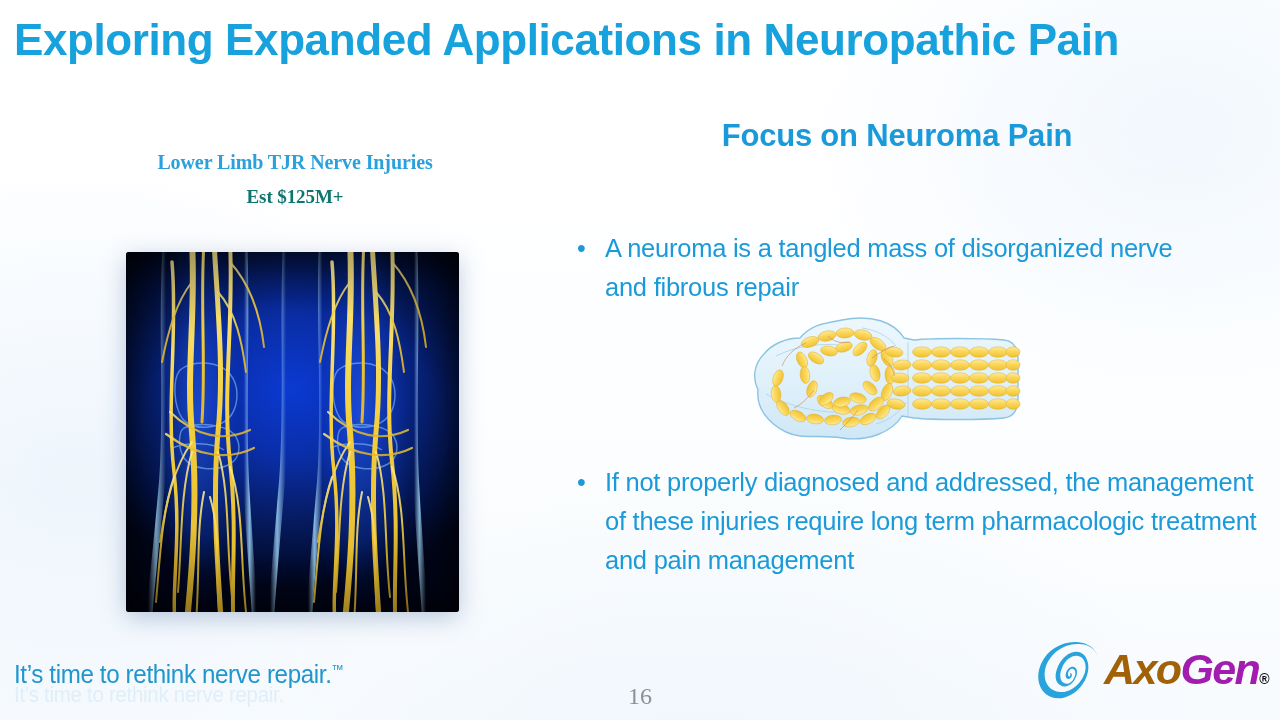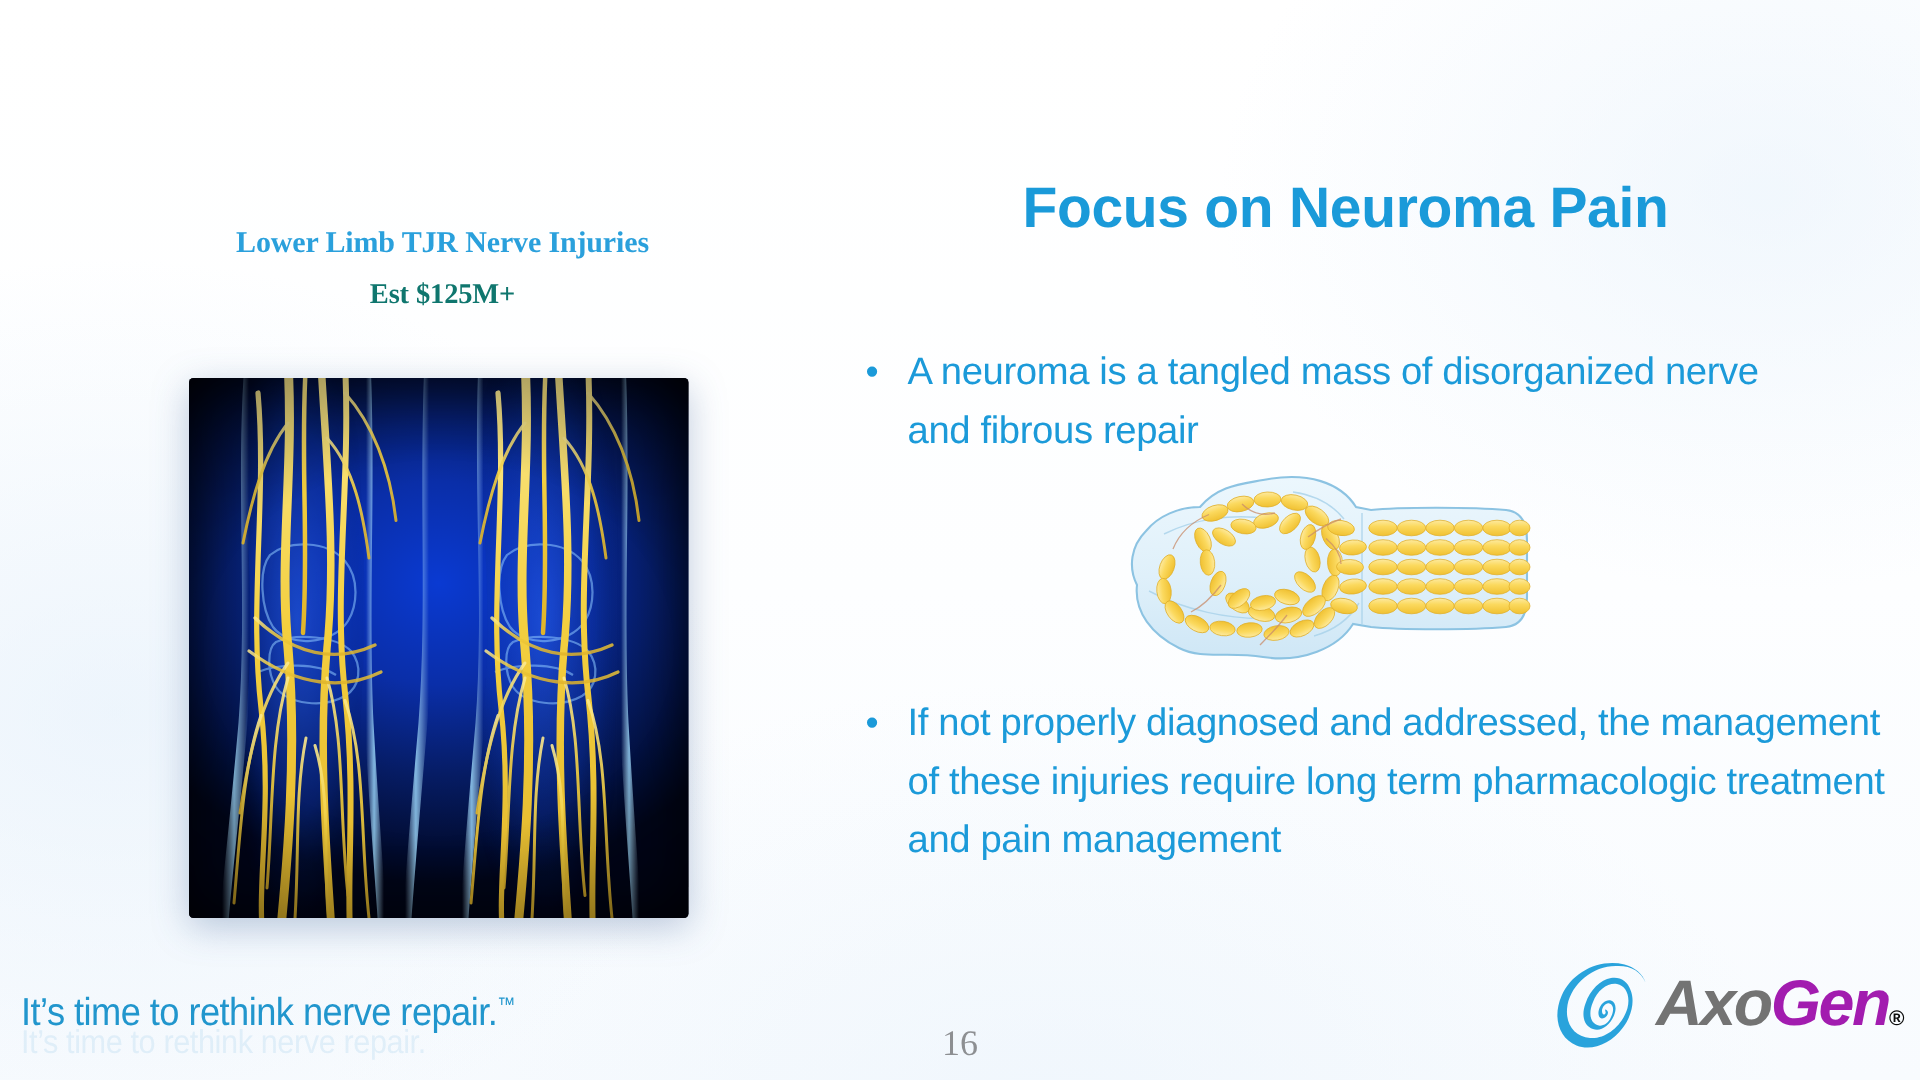--- a/index.html
+++ b/index.html
@@ -105,21 +105,21 @@
   
   .right-col {
     position: absolute;
     left: 556px;
     top: 118px;
     width: 700px;
     z-index: 5;
   }
   .right-heading {
     text-align: center;
-    font-size: 38px;
+    font-size: 31px;
     font-weight: bold;
     color: #1a9ad9;
     letter-spacing: -0.2px;
     padding-right: 18px;
   }
   .bullet-list {
     margin: 0;
     padding: 0;
     list-style: none;
   }
@@ -214,21 +214,21 @@
   .logo-type {
     flex: 0 0 auto;
     margin-left: 2px;
     font-size: 43px;
     font-weight: bold;
     font-style: italic;
     letter-spacing: -1.6px;
     line-height: 1;
     white-space: nowrap;
   }
-  .logo-axo { color: #737373; }
+  .logo-axo { color: #a16207; }
   .logo-gen { color: #a21caf; }
   .logo-reg {
     font-size: 14px;
     font-style: normal;
     font-weight: bold;
     color: #0b0b0b;
     vertical-align: baseline;
     letter-spacing: 0;
   }
 </style>
@@ -260,20 +260,21 @@
         <circle cx="170" cy="560" r="9"></circle>
         <circle cx="560" cy="250" r="8"></circle>
         <circle cx="860" cy="290" r="8"></circle>
         <circle cx="1060" cy="150" r="7"></circle>
         <circle cx="640" cy="640" r="9"></circle>
         <circle cx="470" cy="430" r="7"></circle>
       </g>
     </svg>
   </div>
 
+  <div class="title">Exploring Expanded Applications in Neuropathic Pain</div>
 
   <div class="left-col">
     <div class="left-heading">Lower Limb TJR Nerve Injuries</div>
     <div class="left-subheading">Est $125M+</div>
   </div>
 
   <div class="anatomy-wrap">
     <div class="anatomy-img">
       <svg class="anatomy-svg" viewBox="0 0 333 360" preserveAspectRatio="none">
         <defs>

